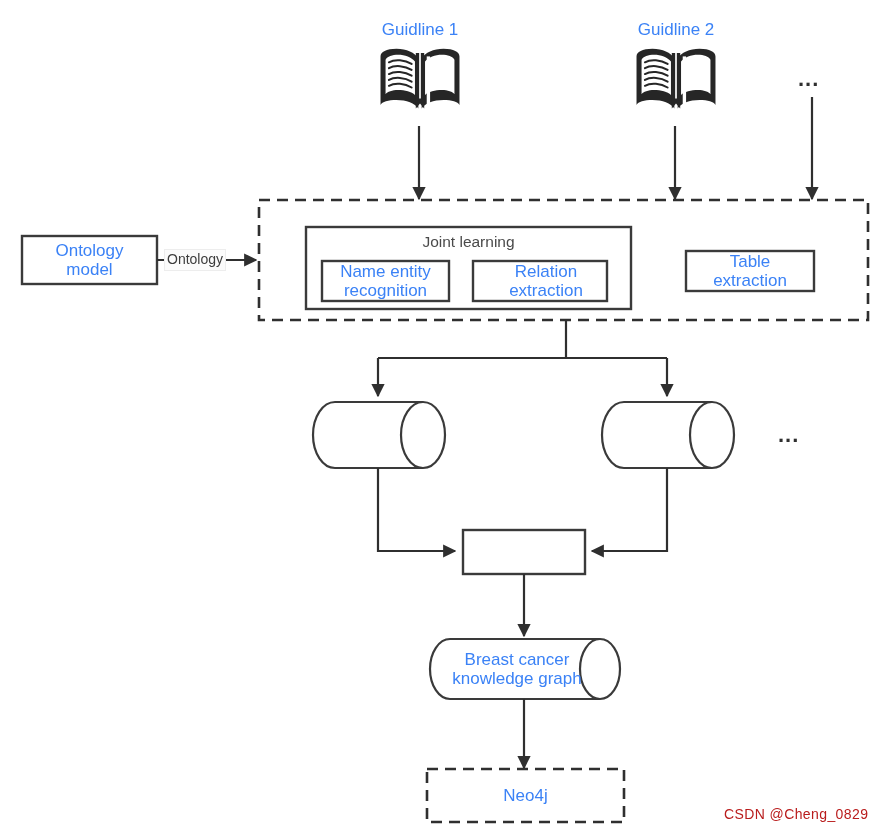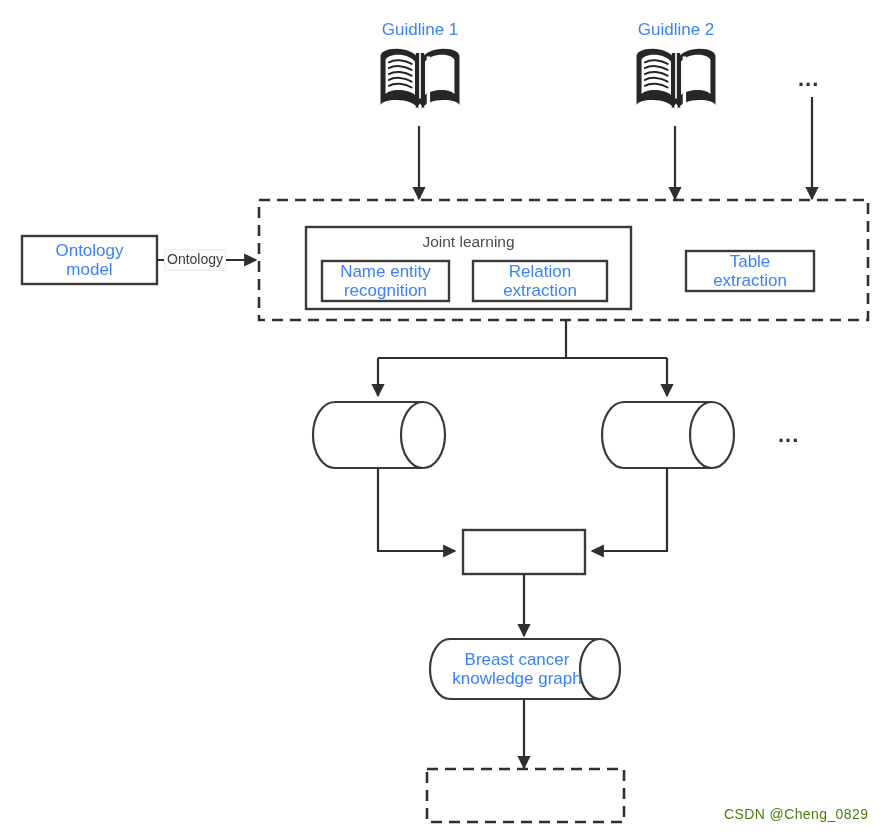--- a/index.html
+++ b/index.html
@@ -57,21 +57,21 @@
     color: #3d3d3d;
     background: #fbfbfb;
     border: 1px solid #ededed;
     padding: 1px 2px 2px 2px;
     line-height: 17px;
     white-space: nowrap;
   }
   .watermark {
     position: absolute;
     font-size: 14px;
-    color: #4d7c0f;
+    color: #b91c1c;
     letter-spacing: 0.4px;
     white-space: nowrap;
     text-align: center;
   }
 </style>
 </head>
 <body>
 
 <div id="canvas">
 
@@ -209,30 +209,31 @@
   <div class="lbl lbl-center" style="left:22px; top:236px; width:135px; height:48px;">Ontology
 model</div>
 
   <div class="edge-label" style="left:164px; top:249px;">Ontology</div>
 
   <div class="lbl title-lbl" style="left:306px; top:232px; width:325px;">Joint learning</div>
 
   <div class="lbl lbl-center" style="left:322px; top:261px; width:127px; height:40px;border-radius:11px;">Name entity
 recognition</div>
 
-  <div class="lbl lbl-center" style="left:473px; top:261px; width:134px; height:40px;">Relation
+  <div class="lbl lbl-center" style="left:473px; top:261px; width:134px; height:40px;padding-left:6px;">Relation
 extraction</div>
 
   <div class="lbl lbl-center" style="left:686px; top:251px; width:128px; height:40px;">Table
 extraction</div>
 
 
 
   <div class="dots" style="left:778px; top:430px;">...</div>
 
 
   <div class="lbl lbl-center" style="left:437px; top:639px; width:160px; height:60px;">Breast cancer
 knowledge graph</div>
 
+  <div class="lbl lbl-center" style="left:427px; top:769px; width:197px; height:53px;">Neo4j</div>
 
   <div class="watermark" style="left:724px; top:806px;">CSDN @Cheng_0829</div>
 
 </div>
 
 </body></html>

